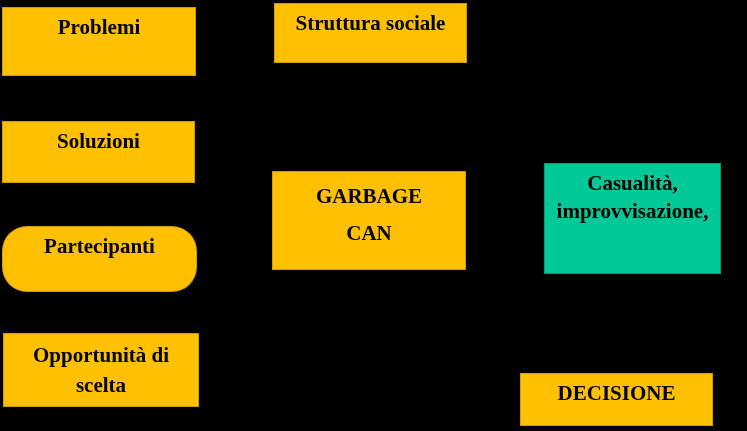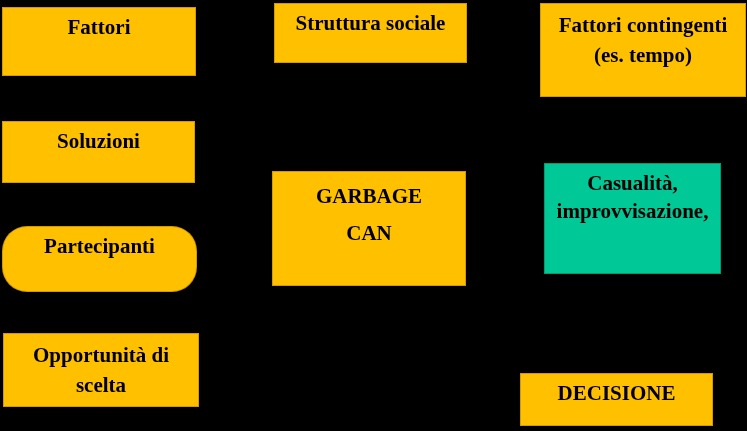--- a/index.html
+++ b/index.html
@@ -37,32 +37,32 @@
     border: 1px solid rgba(0, 90, 65, 0.4);
   }
   .lh-lg .line { line-height: 1.45; }
   .box-garbage .line { line-height: 1.75; }
 
   #b-problemi     { left: 2px;   top: 7px;   width: 194px; height: 69px; }
   #b-soluzioni    { left: 2px;   top: 121px; width: 193px; height: 62px; }
   #b-partecipanti { left: 2px;   top: 226px; width: 195px; height: 66px; border-radius: 25px; }
   #b-opportunita  { left: 3px;   top: 333px; width: 196px; height: 74px; }
   #b-struttura    { left: 274px; top: 3px;   width: 193px; height: 60px; }
-  #b-garbage      { left: 272px; top: 171px; width: 194px; height: 115px; }
+  #b-garbage      { left: 272px; top: 171px; width: 194px; height: 99px; }
   #b-fattori      { left: 540px; top: 3px;   width: 206px; height: 94px; }
   #b-casualita    { left: 532px; top: 163px; width: 177px; height: 111px; margin-left: 12px; }
   #b-decisione    { left: 520px; top: 373px; width: 193px; height: 53px; }
 </style>
 </head>
 <body>
 
 <div class="canvas">
 
   <div id="b-problemi" class="box yellow">
-    <div class="line">Fattori</div>
+    <div class="line">Problemi</div>
   </div>
 
   <div id="b-soluzioni" class="box yellow">
     <div class="line">Soluzioni</div>
   </div>
 
   <div id="b-partecipanti" class="box yellow">
     <div class="line">Partecipanti</div>
   </div>
 
@@ -73,24 +73,20 @@
 
   <div id="b-struttura" class="box yellow">
     <div class="line">Struttura sociale</div>
   </div>
 
   <div id="b-garbage" class="box yellow box-garbage">
     <div class="line">GARBAGE</div>
     <div class="line">CAN</div>
   </div>
 
-  <div id="b-fattori" class="box yellow lh-lg">
-    <div class="line">Fattori contingenti</div>
-    <div class="line">(es. tempo)</div>
-  </div>
 
   <div id="b-casualita" class="box green">
     <div class="line">Casualità,</div>
     <div class="line">improvvisazione,</div>
   </div>
 
   <div id="b-decisione" class="box yellow">
     <div class="line">DECISIONE</div>
   </div>
 

